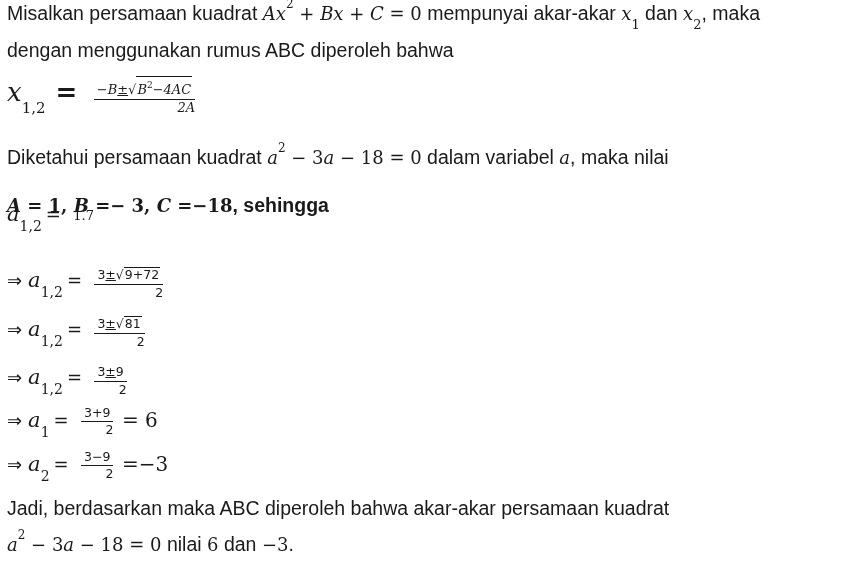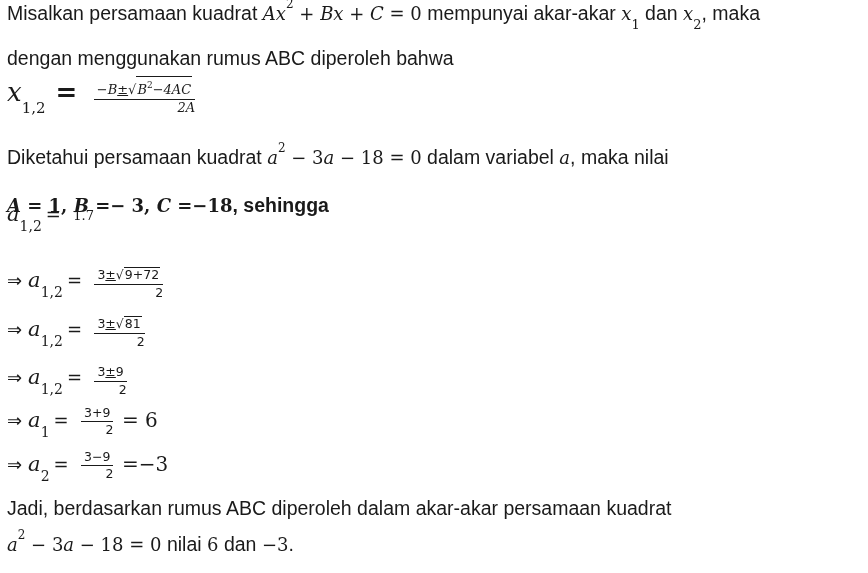--- a/index.html
+++ b/index.html
@@ -27,21 +27,21 @@
   .ai { font-family: "DejaVu Serif", serif; font-style: italic; font-size: 21px; }
   .eq { font-family: "DejaVu Serif", serif; font-size: 18px; margin: 0 4px; }
 </style>
 </head>
 <body>
 
 <div class="line" style="top:2px;">
   <span>Misalkan persamaan kuadrat </span><span><span class="mi">A</span><span class="mi">x</span><span class="sup">2</span><span class="m"> + </span><span class="mi">B</span><span class="mi">x</span><span class="m"> + </span><span class="mi">C</span><span class="m"> = 0</span></span><span> mempunyai akar-akar </span><span class="mi">x</span><span class="sub">1</span><span> dan </span><span class="mi">x</span><span class="sub">2</span><span>, maka</span>
 </div>
 
-<div class="line" style="top:47px;">dengan menggunakan rumus ABC diperoleh bahwa</div>
+<div class="line" style="top:39px;">dengan menggunakan rumus ABC diperoleh bahwa</div>
 
 <div class="line" style="top:76px;">
   <span class="xbig">x</span><span class="sub" style="font-size:15px; top:12px;">1,2</span><span class="eqbig">=</span>
   <span class="frac">
     <span class="num"><span class="smalli">−B</span><span class="small pm">±</span><span class="small">√</span><span class="sqrt"><span class="smalli">B</span><span class="small sm-sup">2</span><span class="smalli">−4AC</span></span></span>
     <span class="den smalli">2A</span>
   </span>
 </div>
 
 <div class="line" style="top:146px;">
@@ -94,16 +94,16 @@
 
 <div class="line" style="top:450px;">
   <span class="arrow">⇒</span><span class="ai">a</span><span class="sub" style="font-size:14px; top:10px;">2</span><span class="eq">=</span>
   <span class="frac">
     <span class="num sans-s">3−9</span>
     <span class="den sans-s">2</span>
   </span>
   <span class="m" style="font-size:20px;">=−3</span>
 </div>
 
-<div class="line" style="top:497px;">Jadi, berdasarkan rumus ABC diperoleh dalam akar-akar persamaan kuadrat</div>
+<div class="line" style="top:497px;">Jadi, berdasarkan maka ABC diperoleh bahwa akar-akar persamaan kuadrat</div>
 <div class="line" style="top:533px;">
   <span class="mi">a</span><span class="sup">2</span><span class="m"> − 3</span><span class="mi">a</span><span class="m"> − 18 = 0</span><span> nilai </span><span class="m">6</span><span> dan </span><span class="m">−3</span><span>.</span>
 </div>
 
 </body></html>

